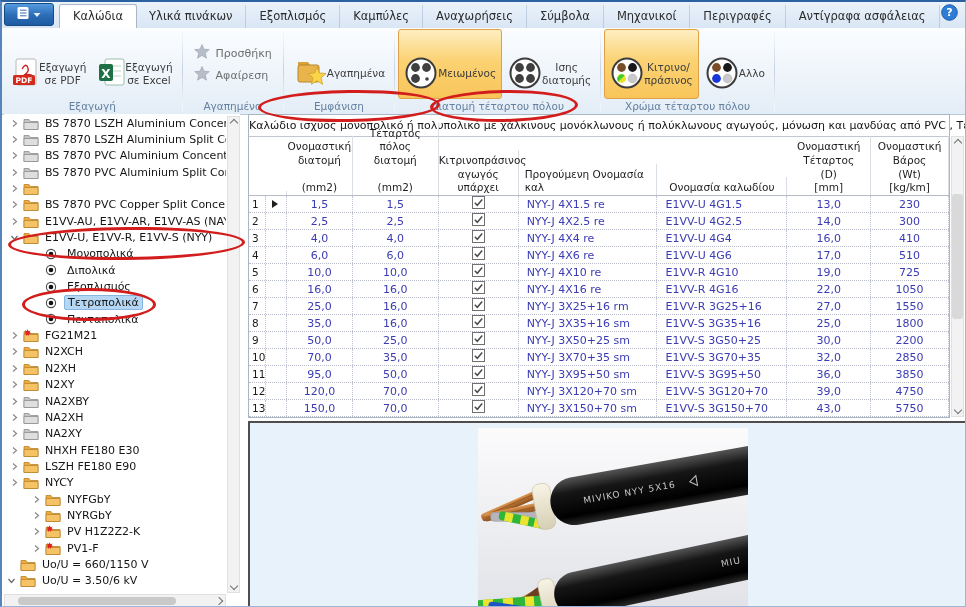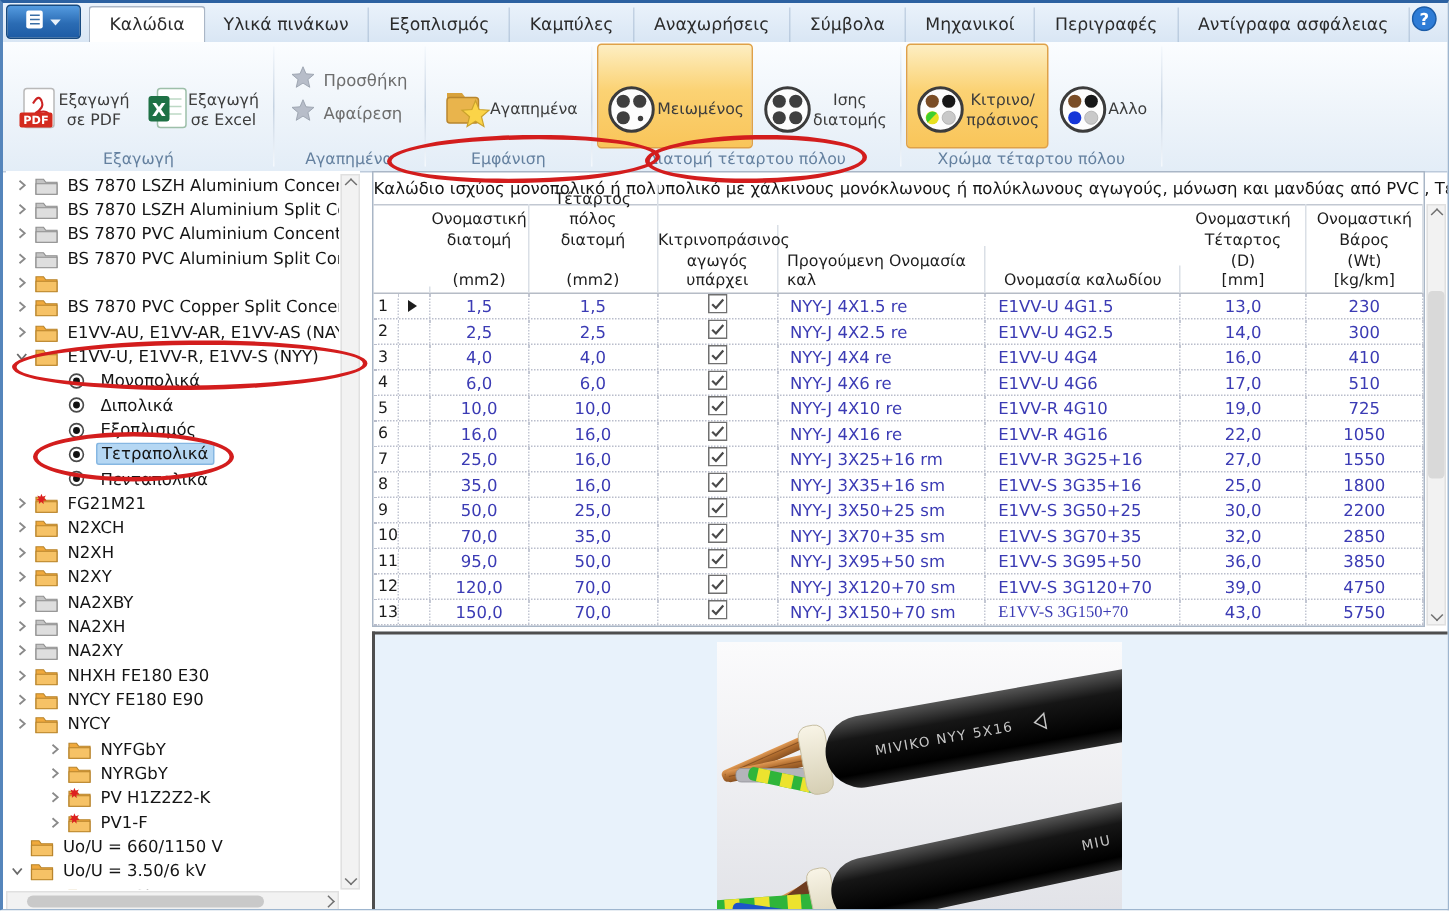--- a/index.html
+++ b/index.html
@@ -545,21 +545,21 @@
             <svg width="9" height="9" viewBox="0 0 9 9">
               <path d="M3 1.5 L6.5 4.5 L3 7.5" fill="none" stroke="#8a8a8a" stroke-width="1.2"></path>
             </svg>
           </span>
           <span class="ticon">
             <svg width="16" height="13" viewBox="0 0 16 13">
               <path d="M1 2.5 h5 l1.5 2 H15 v8 H1 Z" fill="#f0a93c" stroke="#b9852d" stroke-width="0.8"></path>
               <path d="M1 5.5 h14 v7 H1 Z" fill="#f6c266" stroke="#b9852d" stroke-width="0.8"></path>
             </svg>
           </span>
-          <span class="tlabel">NYCY FE180 E90</span>
+          <span class="tlabel">LSZH FE180 E90</span>
         </div>
         <div class="titem lv-a">
           <span class="tarrow">
             <svg width="9" height="9" viewBox="0 0 9 9">
               <path d="M3 1.5 L6.5 4.5 L3 7.5" fill="none" stroke="#8a8a8a" stroke-width="1.2"></path>
             </svg>
           </span>
           <span class="ticon">
             <svg width="16" height="13" viewBox="0 0 16 13">
               <path d="M1 2.5 h5 l1.5 2 H15 v8 H1 Z" fill="#f0a93c" stroke="#b9852d" stroke-width="0.8"></path>
@@ -927,21 +927,21 @@
             </div>
             <div class="gcell num" style="width: 66px;">150,0</div>
             <div class="gcell num" style="width: 86px;">70,0</div>
             <div class="gcell chk" style="width: 80px;">
               <span><svg width="13" height="13" viewBox="0 0 13 13">
                   <rect x="0.5" y="0.5" width="12" height="12" fill="#fff" stroke="#707070"></rect>
                   <path d="M2.8 6.8 L5.3 9.3 L10.2 3.6" fill="none" stroke="#4a4a4a" stroke-width="1.5"></path>
                 </svg></span>
             </div>
             <div class="gcell txt" style="width: 139px;">NYY-J 3X150+70 sm</div>
-            <div class="gcell txt" style="width: 130px; font-family: Liberation Serif, serif;">E1VV-S 3G150+70</div>
+            <div class="gcell txt" style="width: 130px;">E1VV-S 3G150+70</div>
             <div class="gcell num" style="width: 84px;">43,0</div>
             <div class="gcell num" style="width: 78px;">5750</div>
           </div>
         </div>
     </div>
     <div class="sb" id="grid-vscroll">
       <span class="chev u"></span>
       <span class="chev d"></span>
     </div>
     <div id="grid-vthumb"></div>

